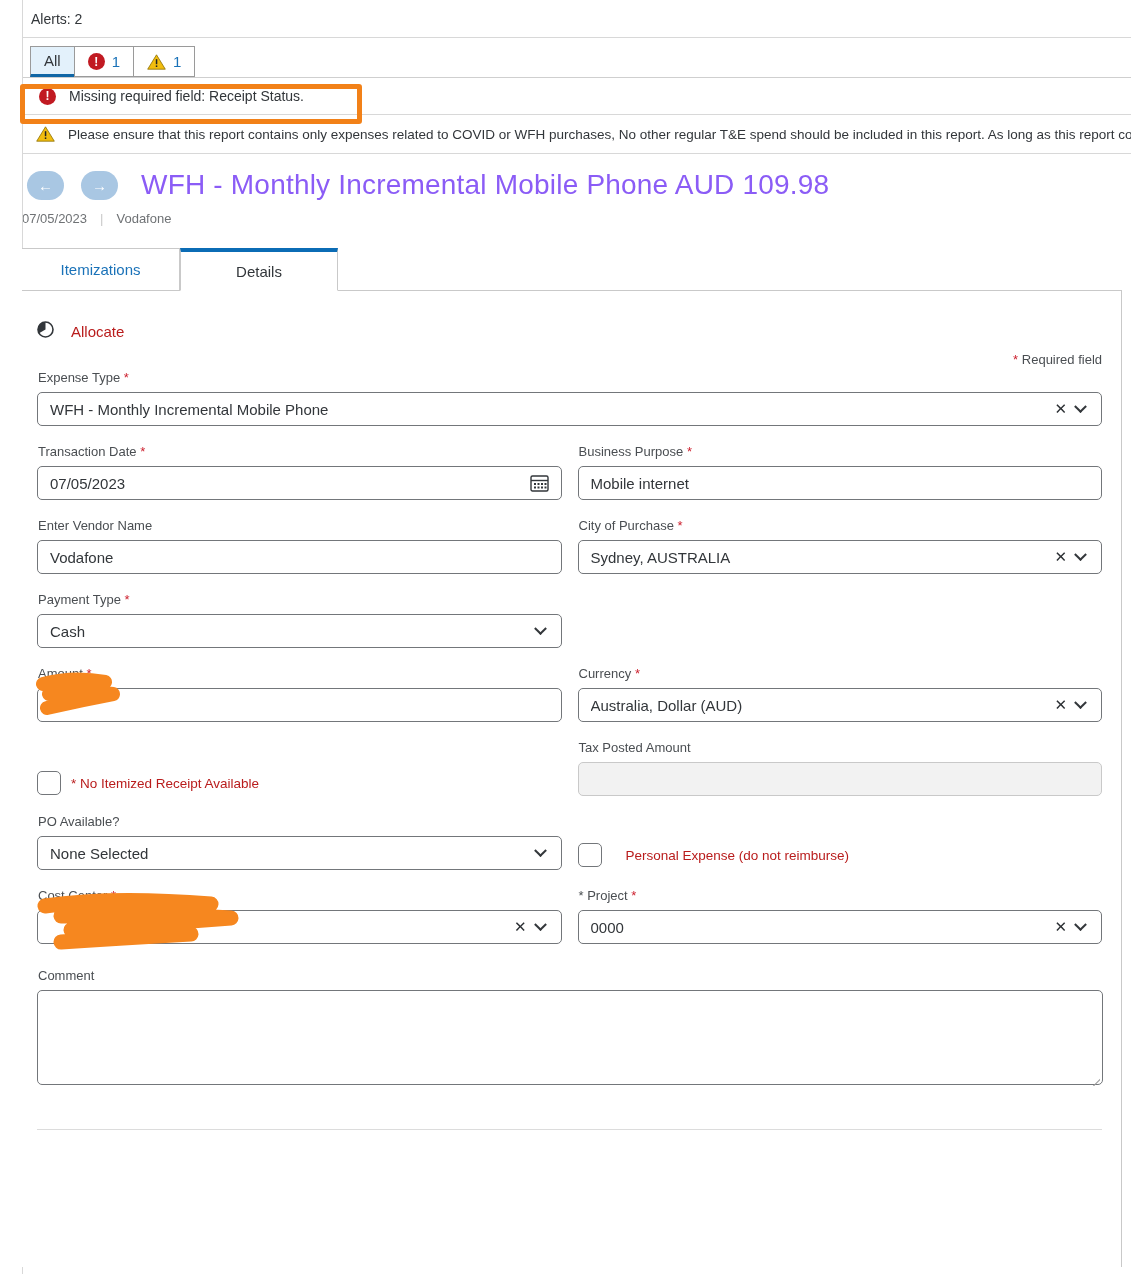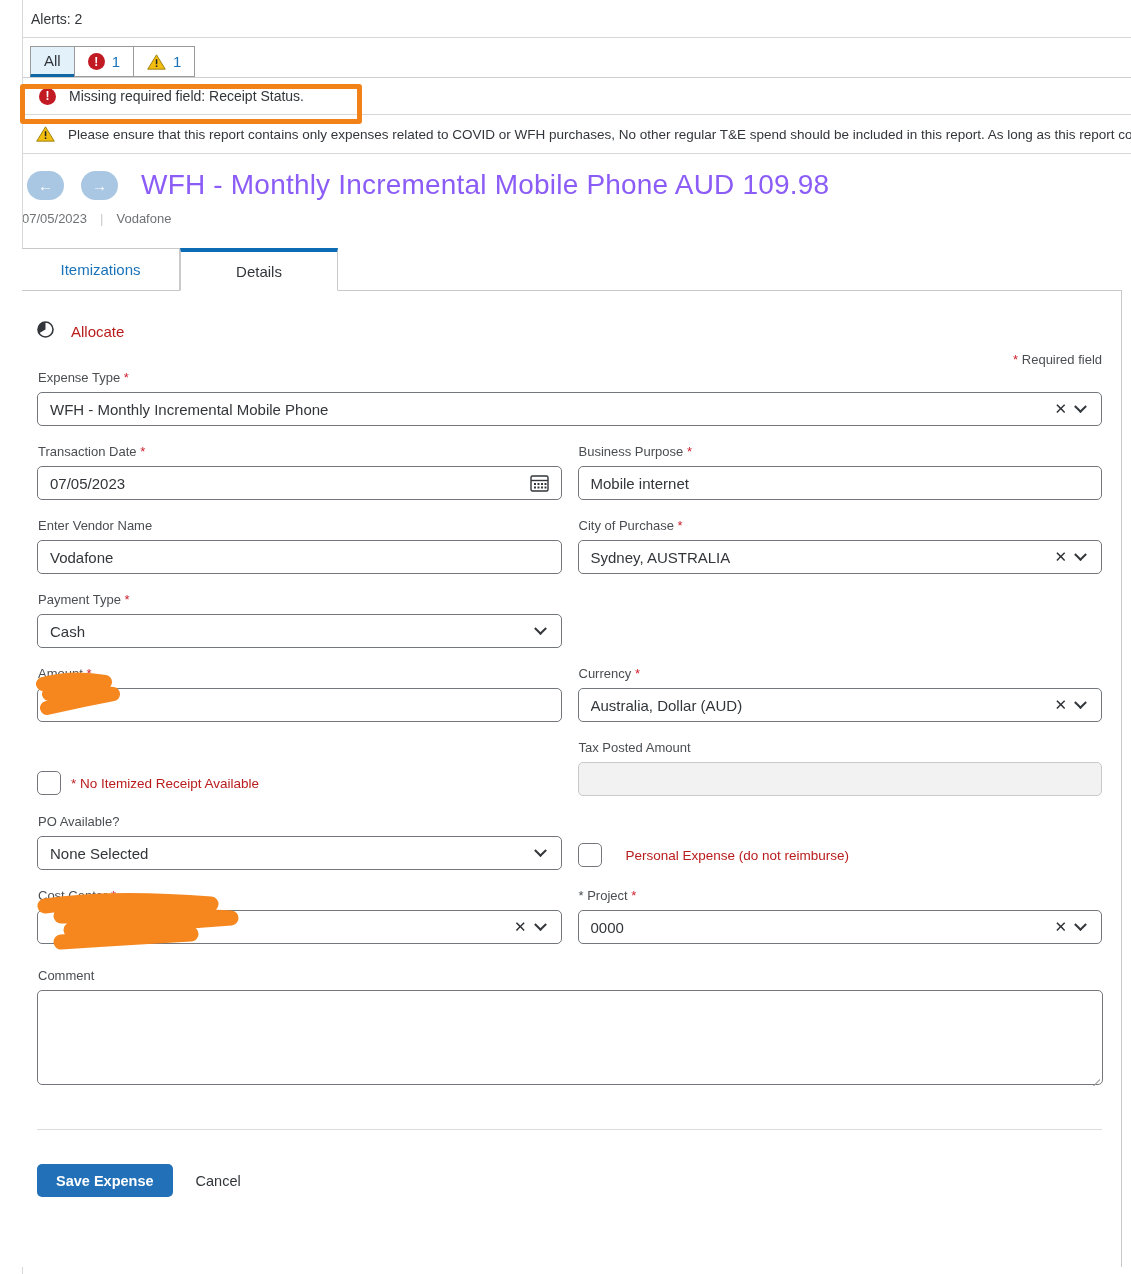--- a/index.html
+++ b/index.html
@@ -325,18 +325,14 @@
   <div style="position:relative; width:1066px;">
     <textarea class="comment" style=""></textarea>
     <span class="resize-handle">
         <i></i>
         <i></i>
       </span>
   </div>
 
   <div class="footer-divider"></div>
 
-  <div class="footer">
-    <button class="save-btn">Save Expense</button>
-    <button class="cancel-btn">Cancel</button>
-  </div>
 
 </div>
 
 </body></html>

